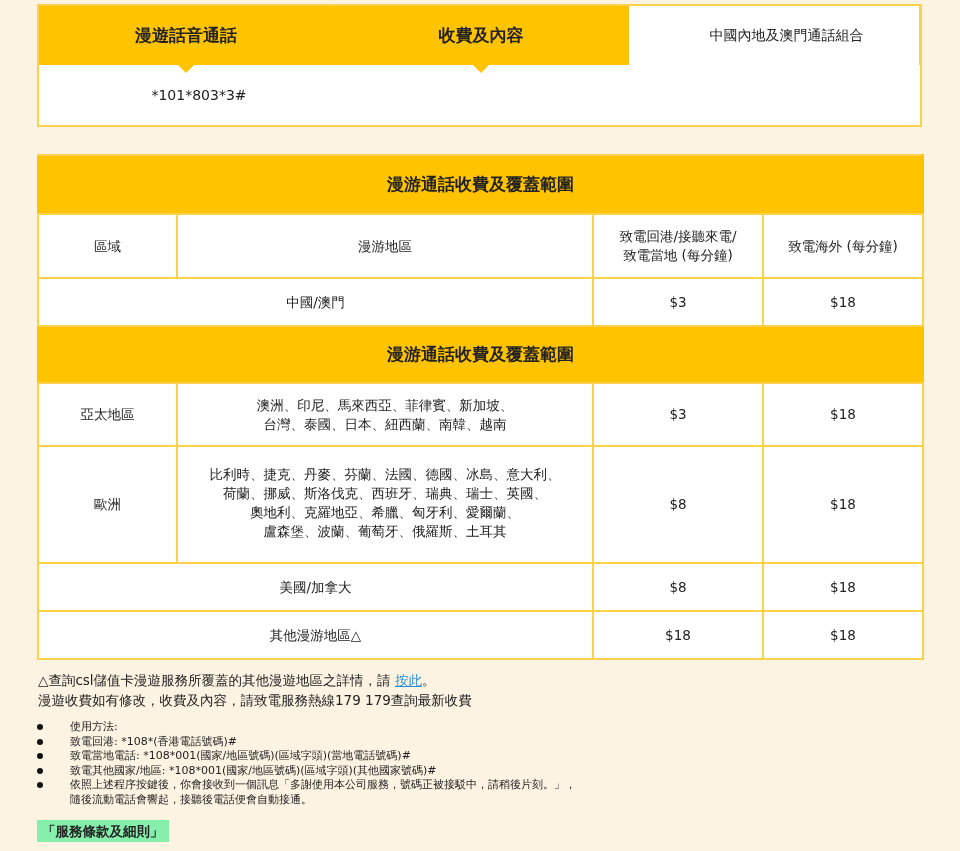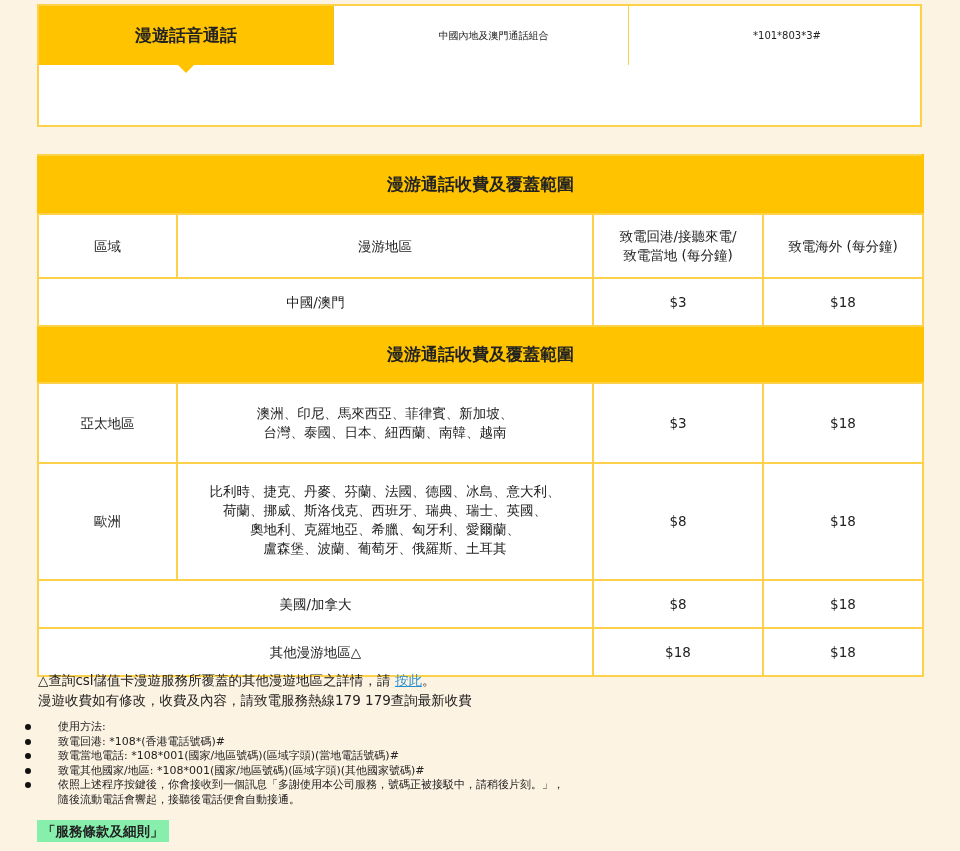--- a/index.html
+++ b/index.html
@@ -24,21 +24,21 @@
     border-right: 1px solid #f2bd25;
   }
   .t1 .h:last-of-type { border-right: none; }
   .t1 .h .tri {
     position: absolute; bottom: -8px; left: 50%; margin-left: -8px;
     width: 0; height: 0; border-left: 8px solid transparent; border-right: 8px solid transparent;
     border-top: 8px solid #ffc300; z-index: 2;
   }
   .t1 .c {
     display: flex; align-items: center; justify-content: center;
-    font-size: 10px; border-right: 1px solid #fdd24a; margin-left: 25px;
+    font-size: 14px; border-right: 1px solid #fdd24a; margin-left: 25px;
   }
   .t1 .c:last-child { border-right: none; }
 
   
   .t2 {
     position: absolute; left: 37px; top: 154px; width: 885px;
     border-collapse: collapse; table-layout: fixed; background: #fff;
     border: 2px solid #fdd24a;
   }
   .t2 td {
@@ -49,38 +49,42 @@
     background: #ffc300; font-weight: bold; font-size: 17px; color: #222;
     border-left: 2px solid #ffc300; border-right: 2px solid #ffc300;
   }
 
   
   .notes {
     position: absolute; left: 38px; top: 670px; font-size: 13.5px; line-height: 20px; color: #222;
   }
   .notes a { color: #2a8fd0; text-decoration: underline; }
   .usage {
-    position: absolute; left: 22px; top: 720px; font-size: 11px; line-height: 14.5px; color: #222;
+    position: absolute; left: 34px; top: 720px; font-size: 11px; line-height: 14.5px; color: #222;
     margin: 0; padding: 0; list-style: none;
   }
   .usage li { position: relative; padding-left: 36px; }
   .usage li .dot {
     position: absolute; left: 3px; top: 4px; width: 6px; height: 6px; border-radius: 50%; background: #111;
   }
   .terms {
     position: absolute; left: 37px; top: 820px; height: 22px; padding: 0 5px;
     background: #86efac; font-weight: bold; font-size: 13.5px; line-height: 22px; color: #222;
   }
 </style>
 </head>
 <body>
 
 <div class="t1">
   <div class="h">
     <span>漫遊話音通話</span>
+    <span class="tri"></span>
+  </div>
+  <div class="h">
+    <span>收費及內容</span>
     <span class="tri"></span>
   </div>
   <div class="c">中國內地及澳門通話組合</div>
   <div class="c">*101*803*3#</div>
 </div>
 
 <table class="t2">
   <colgroup>
     <col style="width:139px">
       <col style="width:416px">
@@ -99,21 +103,21 @@
     <td>致電海外 (每分鐘)</td>
   </tr>
   <tr style="height:48px">
     <td colspan="2">中國/澳門</td>
     <td>$3</td>
     <td>$18</td>
   </tr>
   <tr style="height:57px">
     <td class="title" colspan="4">漫游通話收費及覆蓋範圍</td>
   </tr>
-  <tr style="height:80px">
+  <tr style="height:63px">
     <td>亞太地區</td>
     <td>
       <div>澳洲、印尼、馬來西亞、菲律賓、新加坡、</div>
       <div>台灣、泰國、日本、紐西蘭、南韓、越南</div>
     </td>
     <td>$3</td>
     <td>$18</td>
   </tr>
   <tr style="height:117px">
     <td>歐洲</td>

